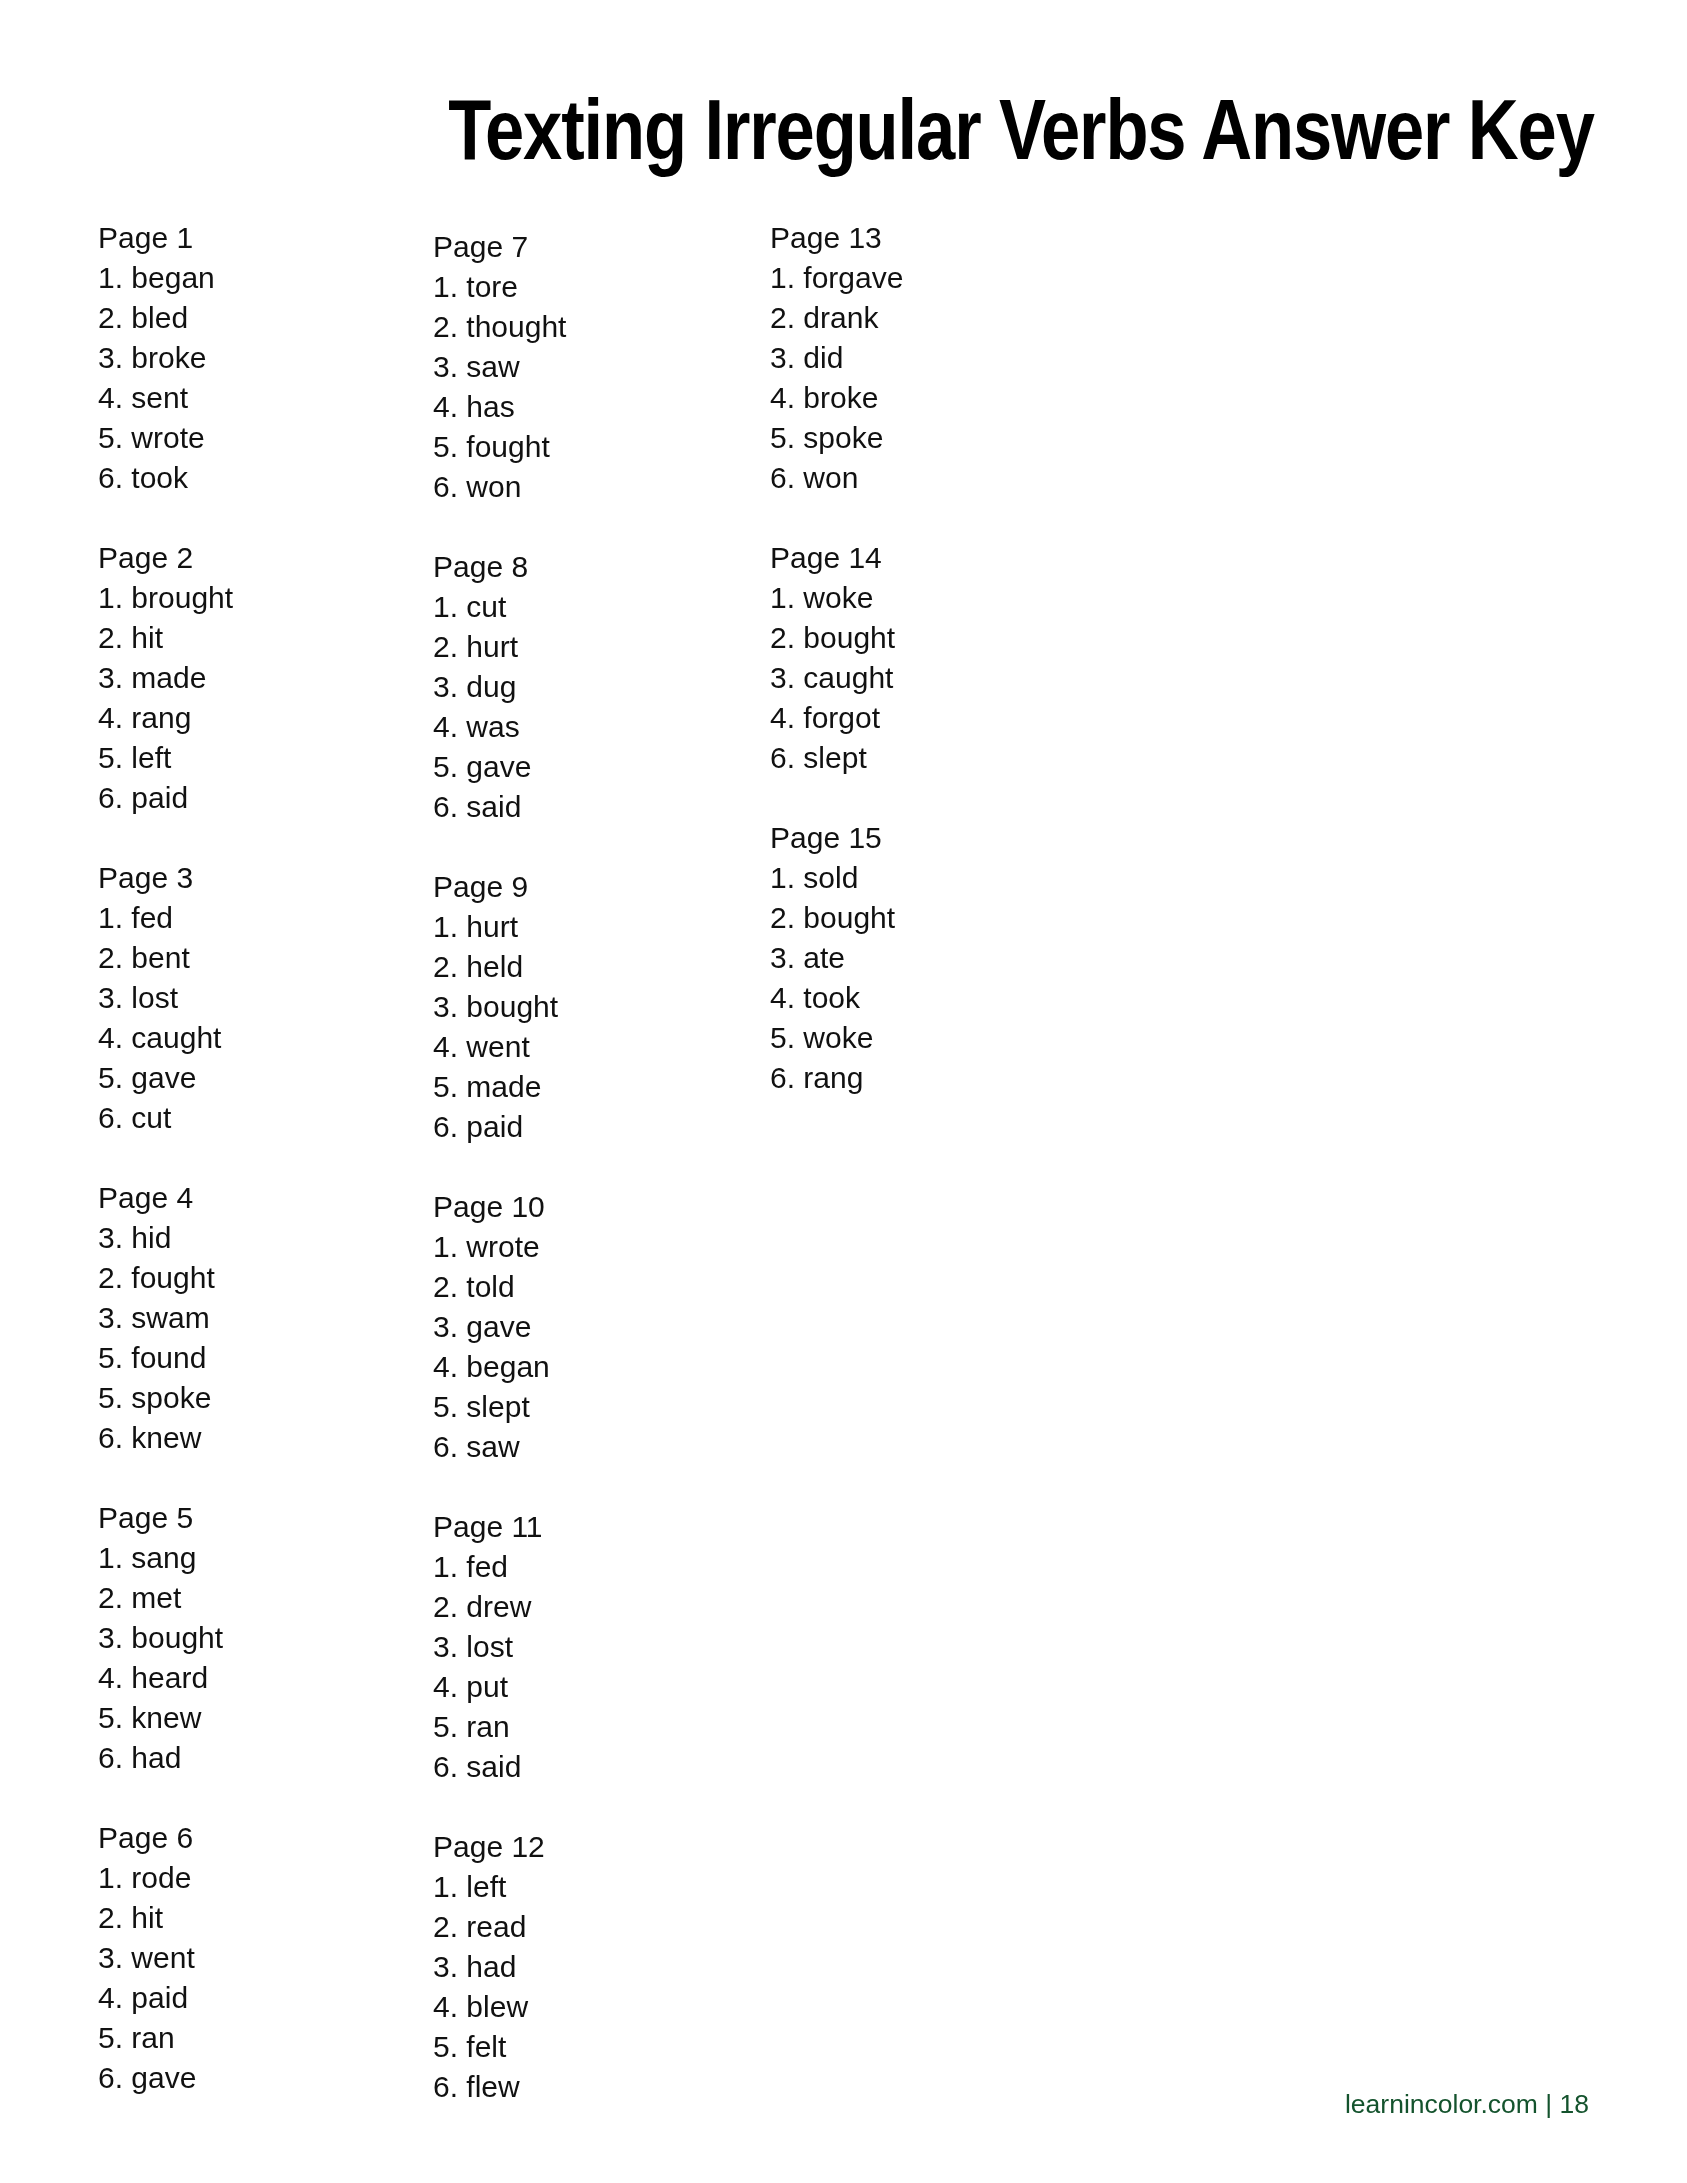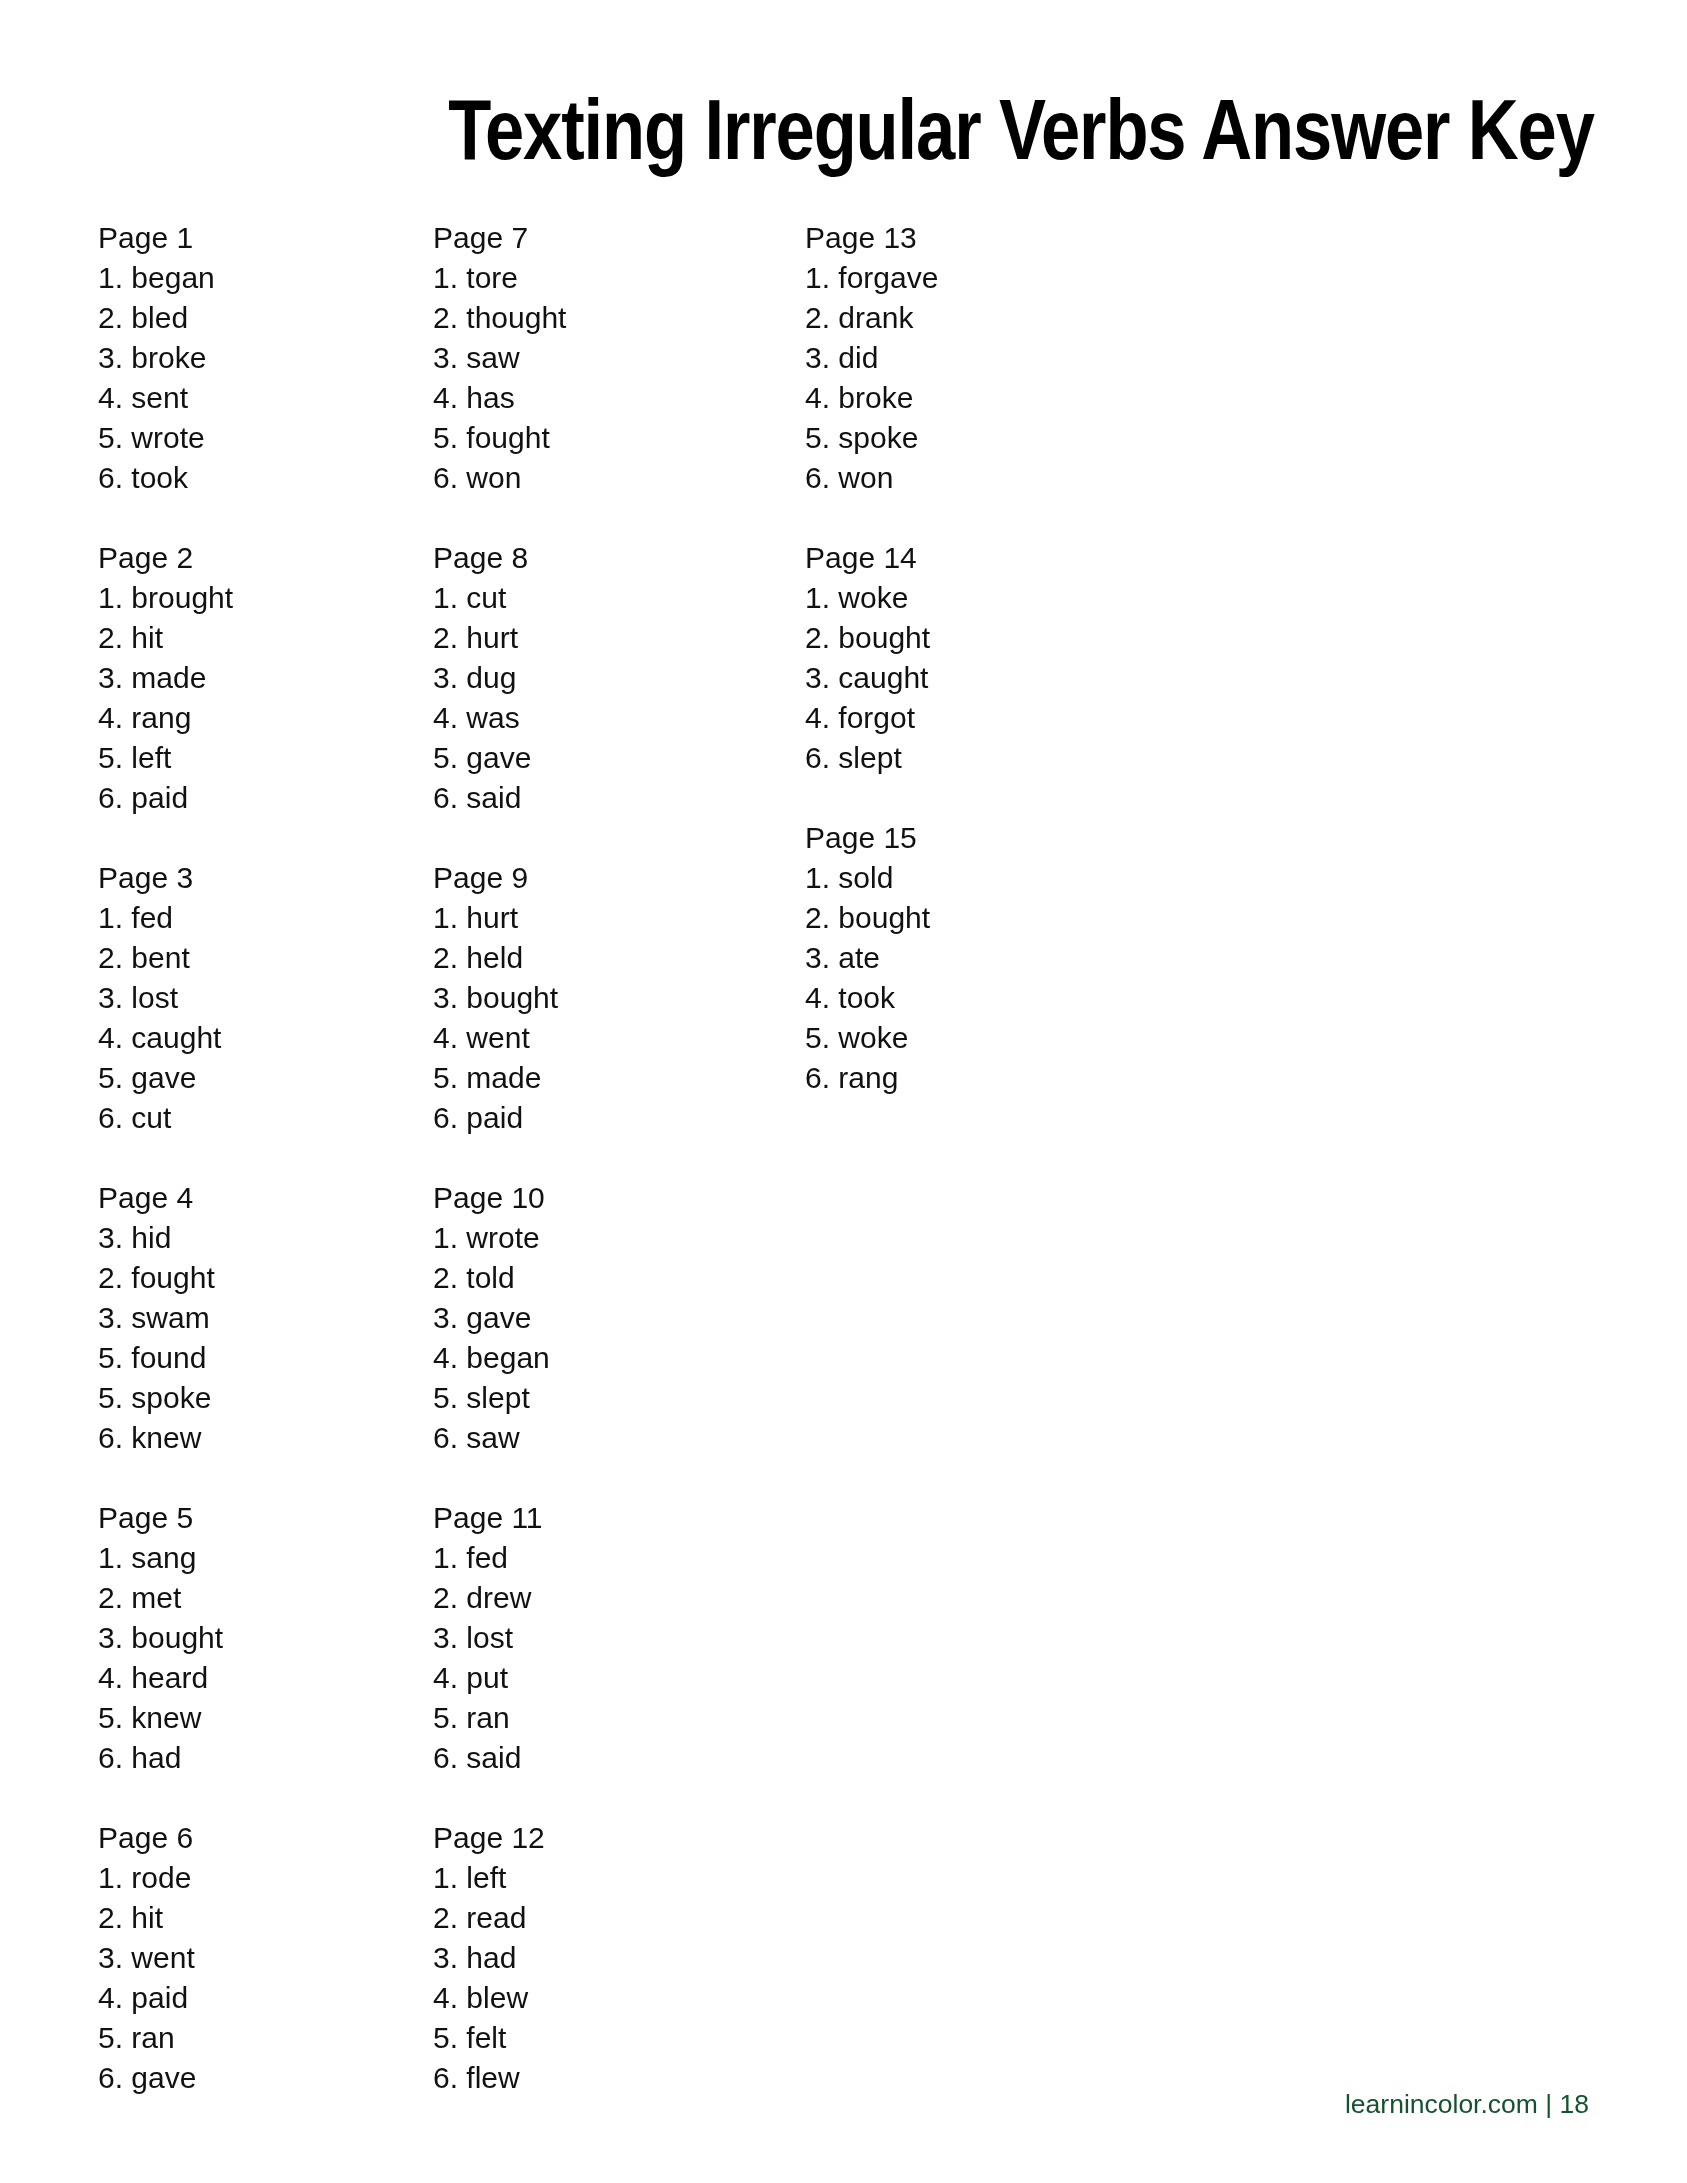--- a/index.html
+++ b/index.html
@@ -35,22 +35,22 @@
     position: absolute;
     top: 218px;
     left: 98px;
     width: 1491px;
     display: flex;
     flex-direction: row;
     align-items: flex-start;
   }
   .answer-column { display: block; }
   .answer-column.col-1 { width: 335px; }
-  .answer-column.col-2 { width: 337px; }
-  .answer-column.col-3 { width: 397px; margin-left: 35px; }
+  .answer-column.col-2 { width: 337px; margin-top: 9px; }
+  .answer-column.col-3 { width: 397px; }
   .answer-block { margin-bottom: 40px; }
   .page-label,
   .answer-item {
     font-size: 30px;
     line-height: 40px;
     color: #111111;
     white-space: nowrap;
   }
   .footer {
     position: absolute;

